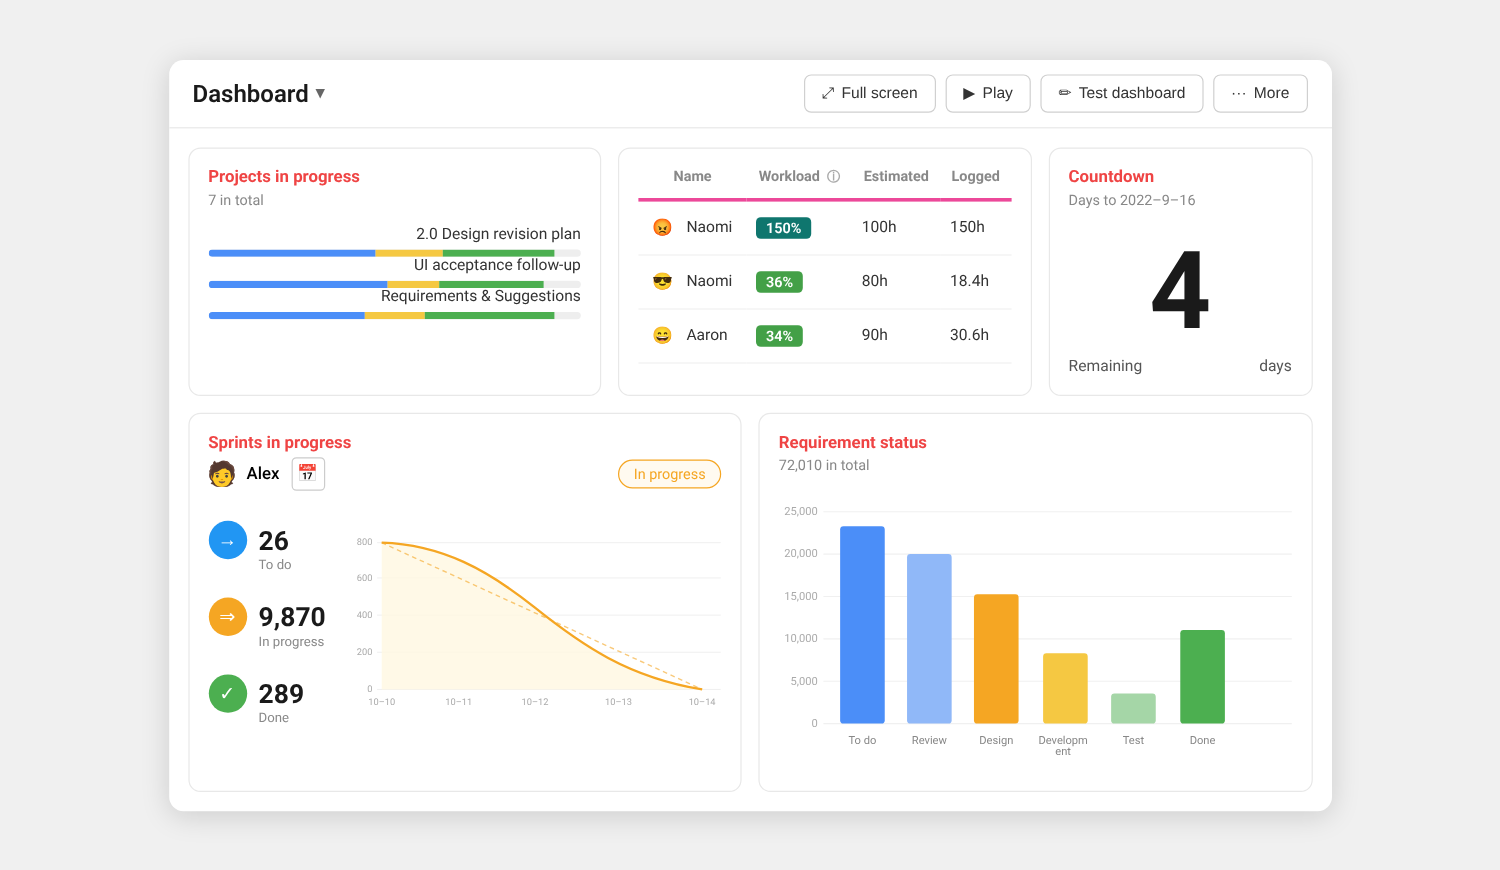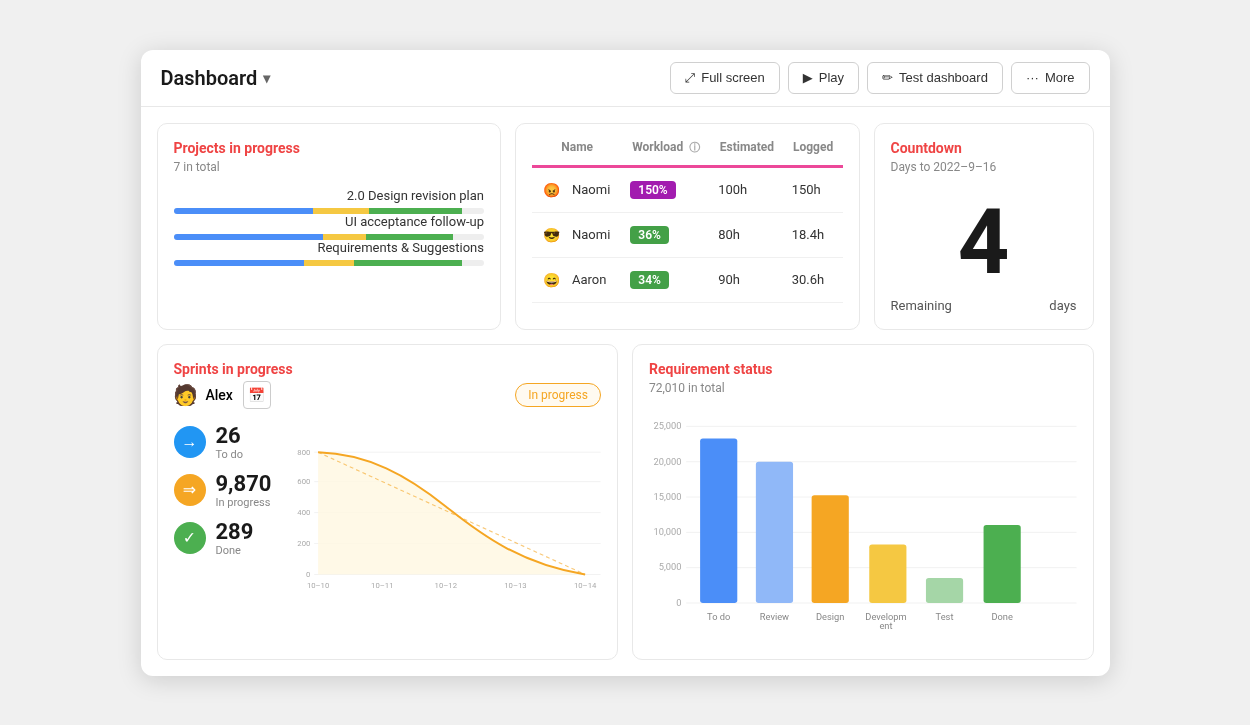--- a/index.html
+++ b/index.html
@@ -118,21 +118,21 @@
       border-bottom: 1px solid #f0f0f0;
     }
     .workload-badge {
       display: inline-block;
       padding: 2px 8px;
       border-radius: 4px;
       font-size: 12px;
       font-weight: 600;
       color: #fff;
     }
-    .badge-red { background: #a21caf; }
+    .badge-red { background: #0f766e; }
     .badge-green { background: #43a047; }
     .person-cell {
       display: flex;
       align-items: center;
       gap: 8px;
     }
     .avatar {
       width: 24px;
       height: 24px;
       border-radius: 50%;
@@ -224,20 +224,21 @@
       font-size: 16px;
       color: #fff;
     }
     .circle-blue { background: #2196f3; }
     .circle-yellow { background: #f5a623; }
     .circle-green { background: #4caf50; }
     .stat-number {
       font-size: 22px;
       font-weight: 700;
       color: #1a1a1a;
+      margin-top: 16px;
     }
     .stat-label {
       font-size: 11px;
       color: #888;
     }
   </style>
 </head>
 <body>
 
 <div class="app-window">

